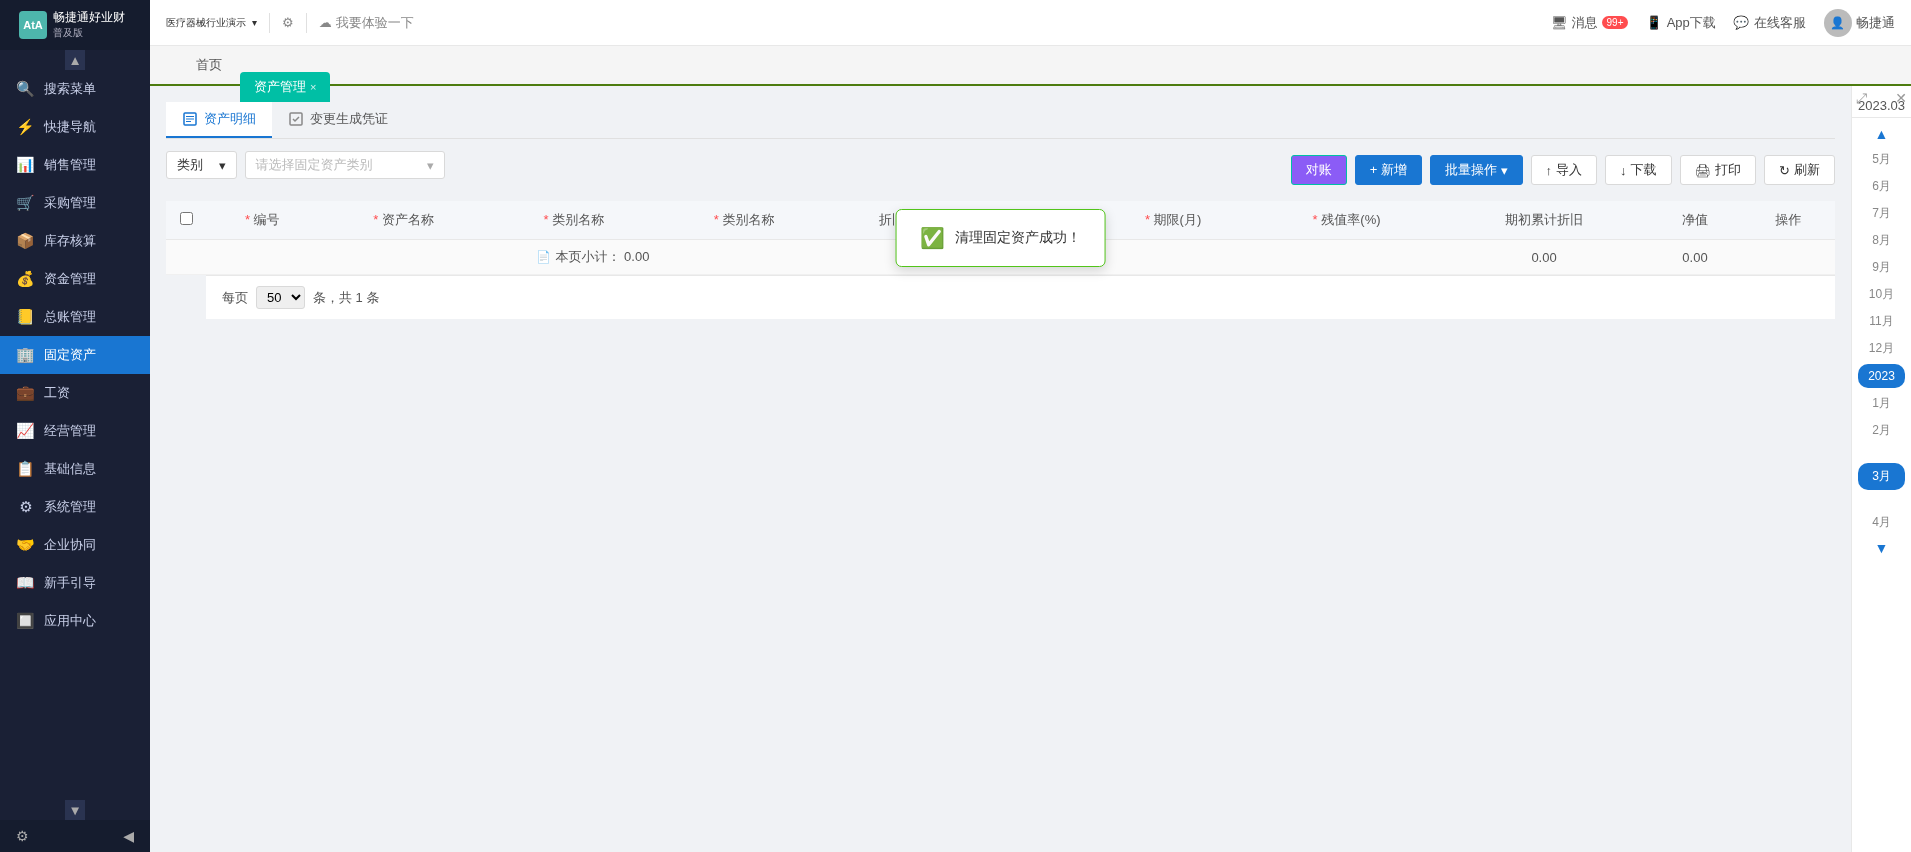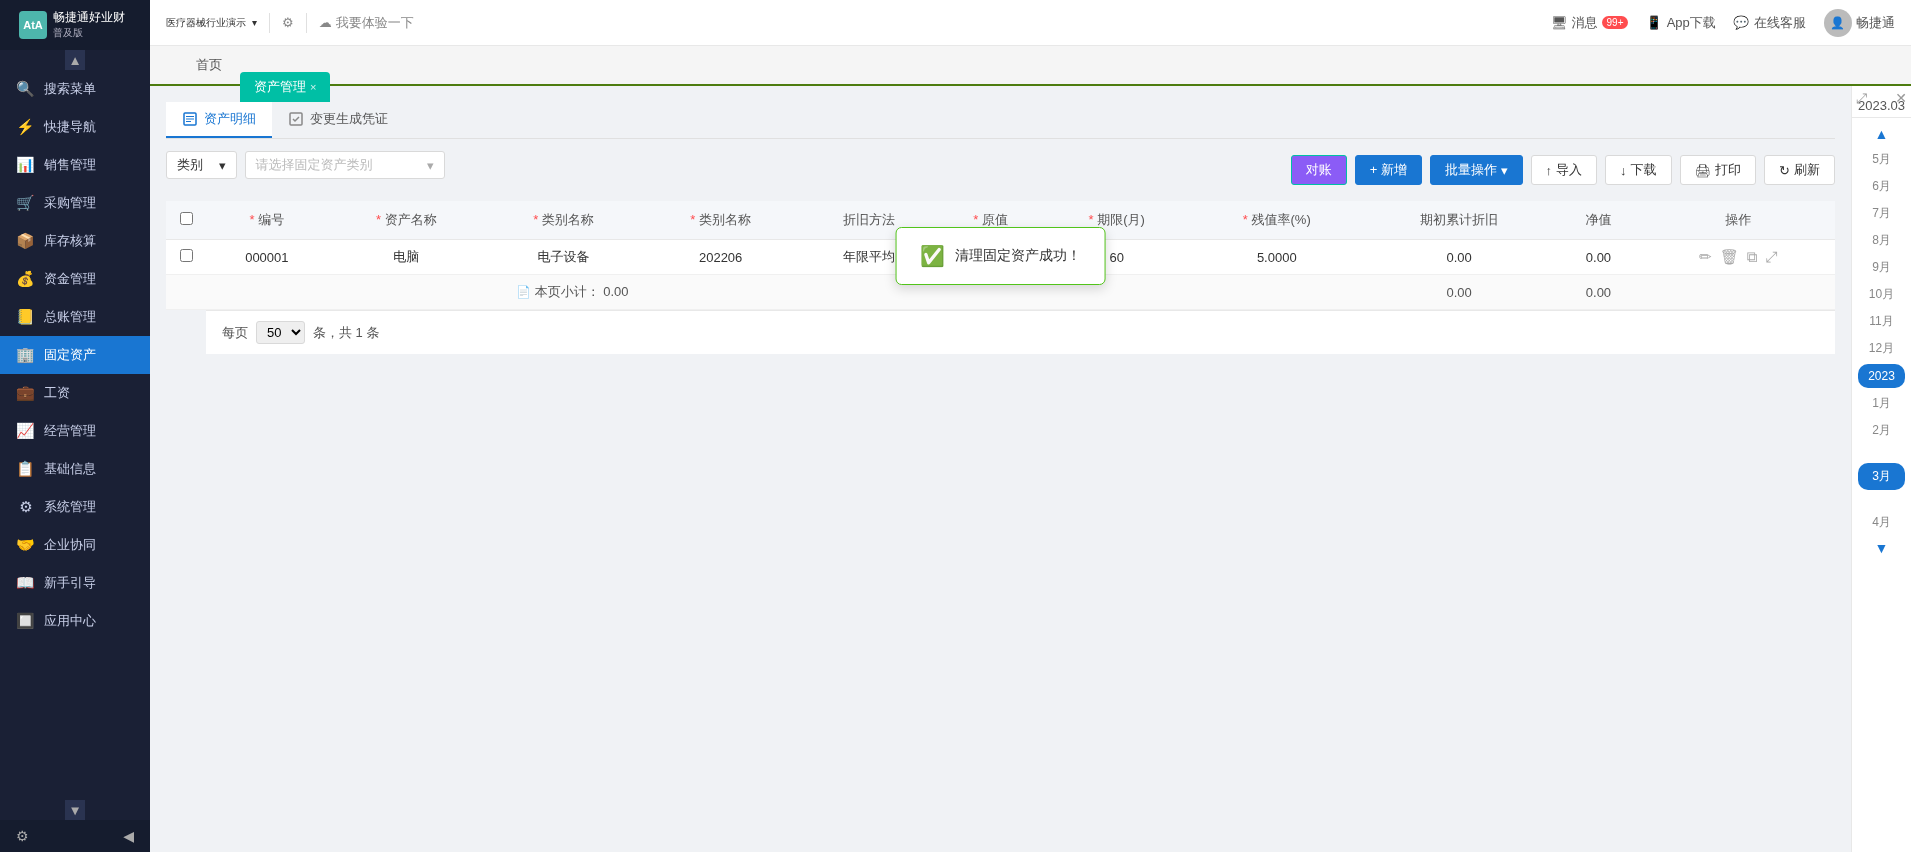--- a/index.html
+++ b/index.html
@@ -464,41 +464,20 @@
                 <th><span>折旧方法</span></th>
                 <th><span class="required-star">*</span> <span>原值</span></th>
                 <th><span class="required-star">*</span> <span>期限(月)</span></th>
                 <th><span class="required-star">*</span> <span>残值率(%)</span></th>
                 <th><span>期初累计折旧</span></th>
                 <th><span>净值</span></th>
                 <th><span>操作</span></th>
               </tr>
             </thead>
             <tbody>
-              <tr>
-                <td><input type="checkbox" style=""></td>
-                <td>000001</td>
-                <td>电脑</td>
-                <td>电子设备</td>
-                <td>202206</td>
-                <td>年限平均</td>
-                <td></td>
-                <td>60</td>
-                <td>5.0000</td>
-                <td>0.00</td>
-                <td>0.00</td>
-                <td>
-                  <div class="action-icons">
-                    <span class="action-icon" title="编辑">✏</span>
-                    <span class="action-icon" title="删除">🗑</span>
-                    <span class="action-icon" title="复制">⧉</span>
-                    <span class="action-icon" title="更多">⤢</span>
-                  </div>
-                </td>
-              </tr>
               <tr class="subtotal-row">
                 <td></td>
                 <td colspan="5">
                   <span style="font-size:12px;color:#888;">📄</span>
                   <span>本页小计：</span>
                   <span>0.00</span>
                 </td>
                 <td></td>
                 <td></td>
                 <td></td>

